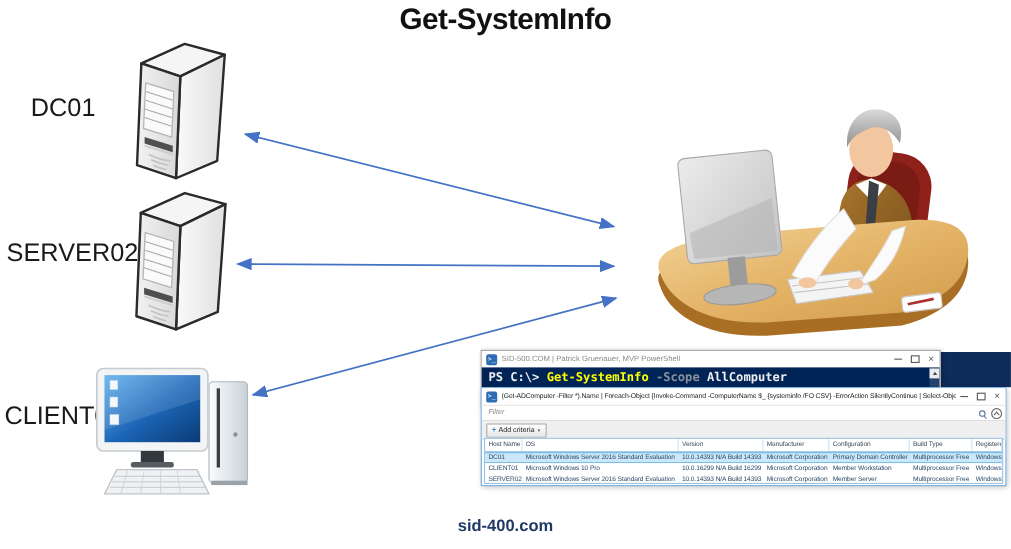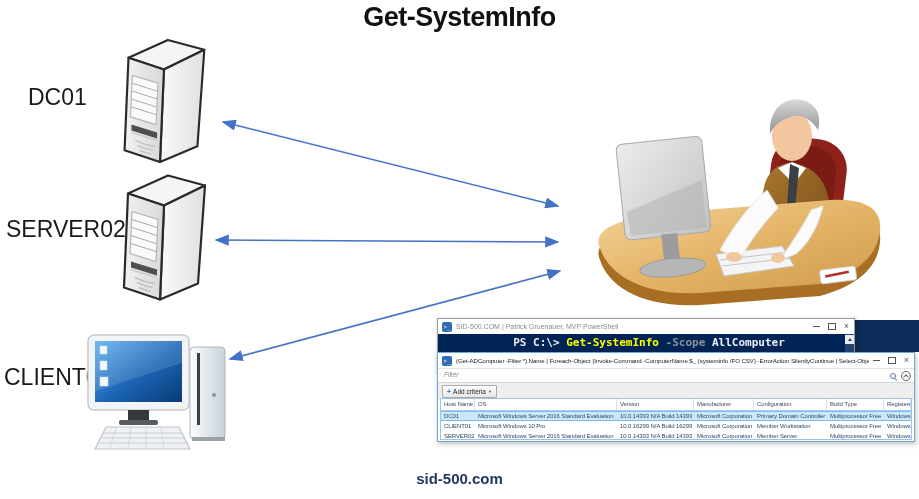--- a/index.html
+++ b/index.html
@@ -37,21 +37,21 @@
   .glyph-close{font-size:9px;color:#555;line-height:1;}
 
   
   .ps-window{position:absolute;left:437px;top:318px;width:418px;height:54px;z-index:5;
              border:1px solid #9b9b9b;box-sizing:border-box;background:#fff;
              box-shadow:1px 1px 4px rgba(0,0,0,.25);}
   .ps-window .win-title{font-size:7px;color:#8a8a8a;}
   .ps-console{position:relative;height:38px;background:var(--c-console-background,#012456);
               font-family:"DejaVu Sans Mono",monospace;font-weight:bold;font-size:11px;
               color:var(--c-console-text,#EEEDF0);overflow:hidden;}
-  .ps-line{padding:2px 0 0 6px;white-space:pre;text-align:center;}
+  .ps-line{padding:2px 0 0 6px;white-space:pre;}
   .ps-cmd{color:var(--c-console-command,#FFFF00);}
   .ps-param{color:var(--c-console-parameter,#8A9299);}
   .ps-line2{padding:1px 0 0 6px;white-space:pre;}
   .ps-scrollbar{position:absolute;top:0;right:0;width:9px;height:100%;
                 background:rgba(255,255,255,0.14);}
   .sb-up{position:absolute;top:1px;left:0;width:9px;height:9px;background:#E8EBF0;
          display:flex;align-items:center;justify-content:center;}
   .sb-up-tri{width:0;height:0;border-left:2.5px solid transparent;
              border-right:2.5px solid transparent;border-bottom:3.5px solid #444;}
 
@@ -342,15 +342,15 @@
             <div class="gcell c2">10.0.14393 N/A Build 14393</div>
             <div class="gcell c3">Microsoft Corporation</div>
             <div class="gcell c4">Member Server</div>
             <div class="gcell c5">Multiprocessor Free</div>
             <div class="gcell c6">Windows-Ber</div>
           </div>
         </div>
     </div>
   </div>
 
-  <div class="footer">sid-500.com</div>
+  <div class="footer">sid-400.com</div>
 
 </div>
 
 </body></html>

